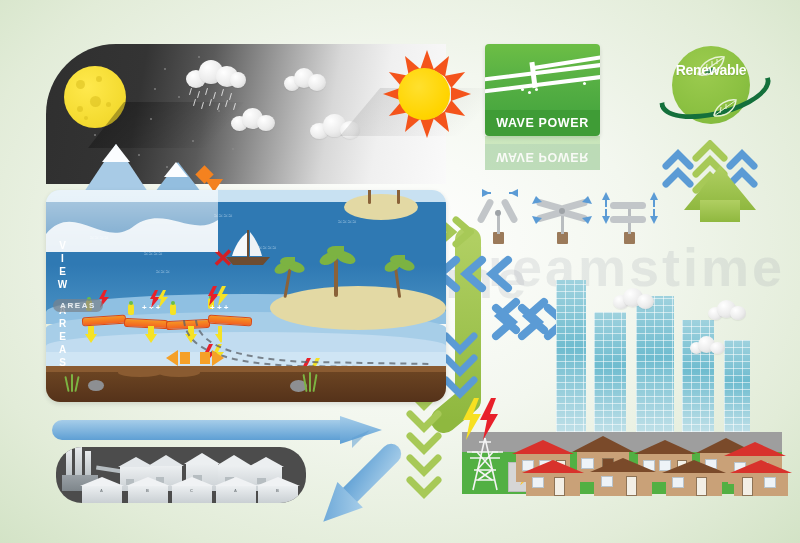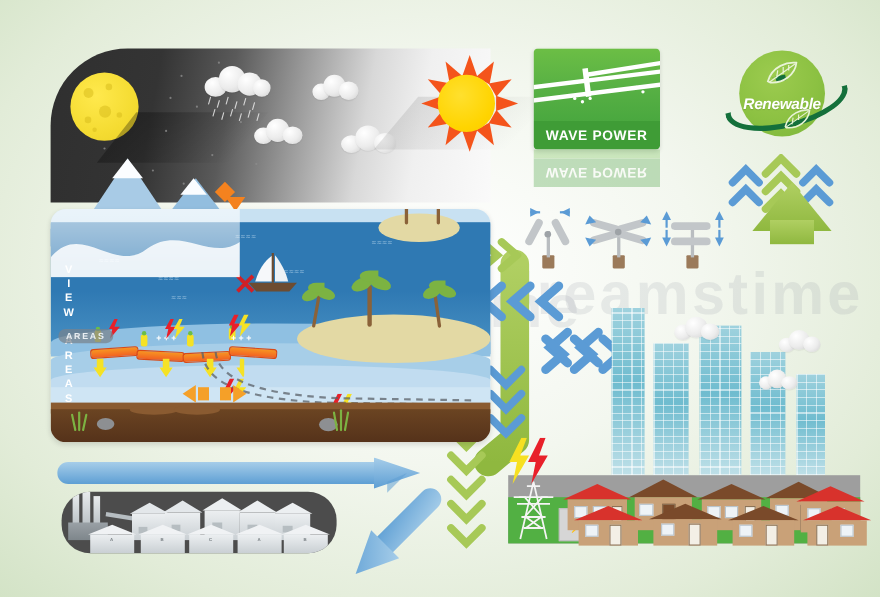--- a/index.html
+++ b/index.html
@@ -72,23 +72,23 @@
   #wave-logo-reflection .band span{color:#fff;font-size:12.5px;font-weight:bold;letter-spacing:.6px;}
   #wave-logo-reflection .top{height:30px;background:linear-gradient(180deg,#6cbe45,#4aa83f);}
 
   
   #renew-badge{left:658px;top:42px;width:104px;height:92px;}
   #renew-circle{position:absolute;left:14px;top:4px;width:78px;height:78px;border-radius:50%;
     background:radial-gradient(circle at 40% 32%,#9ccb4f 0%,#8cc142 55%,#7ab53a 100%);z-index:2;}
   #renew-ring{position:absolute;left:0;top:26px;width:104px;height:38px;border-radius:50%;
     border:5px solid #14703b;transform:rotate(-14deg);z-index:3;
     clip-path:polygon(0 0,46% 0,46% 45%,0 45%,0 100%,100% 100%,100% 48%,54% 48%,54% 0,100% 0,100% -10%,0 -10%);}
-  #renew-text{position:absolute;left:14px;top:44px;width:78px;text-align:center;color:#fff;
+  #renew-text{position:absolute;left:14px;top:20px;width:78px;text-align:center;color:#fff;
     font-size:14px;font-weight:bold;letter-spacing:-.3px;z-index:4;
-    text-shadow:0 1px 1px rgba(0,0,0,.12);font-style:italic;}
+    text-shadow:0 1px 1px rgba(0,0,0,.12);}
   .leaf{position:absolute;z-index:4;}
 
   
   #ocean-panel{left:46px;top:190px;width:400px;height:212px;border-radius:14px;overflow:hidden;
     box-shadow:0 2px 5px rgba(0,0,0,.12);}
   #ocean-sky{position:absolute;left:0;top:0;width:400px;height:26px;background:#c8e1f2;}
   #deep{position:absolute;left:0;top:0;width:400px;height:128px;
     background:linear-gradient(180deg,#2f79b3 0%,#2f79b3 52%,#4a92c4 100%);}
   #seabed{position:absolute;left:0;top:178px;width:400px;height:34px;
     background:linear-gradient(180deg,#6b4422 0%,#55321a 100%);}

